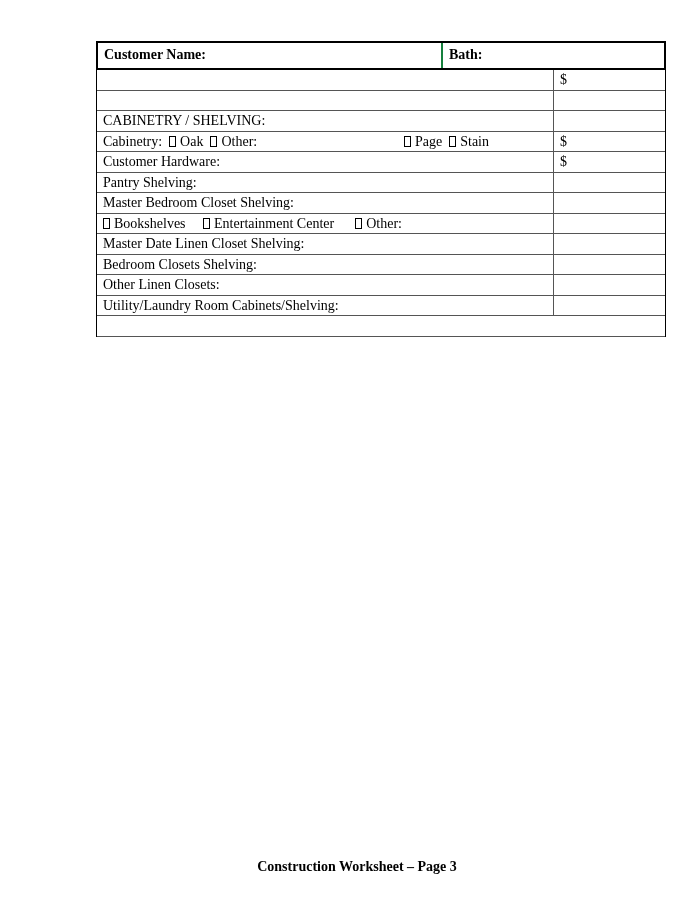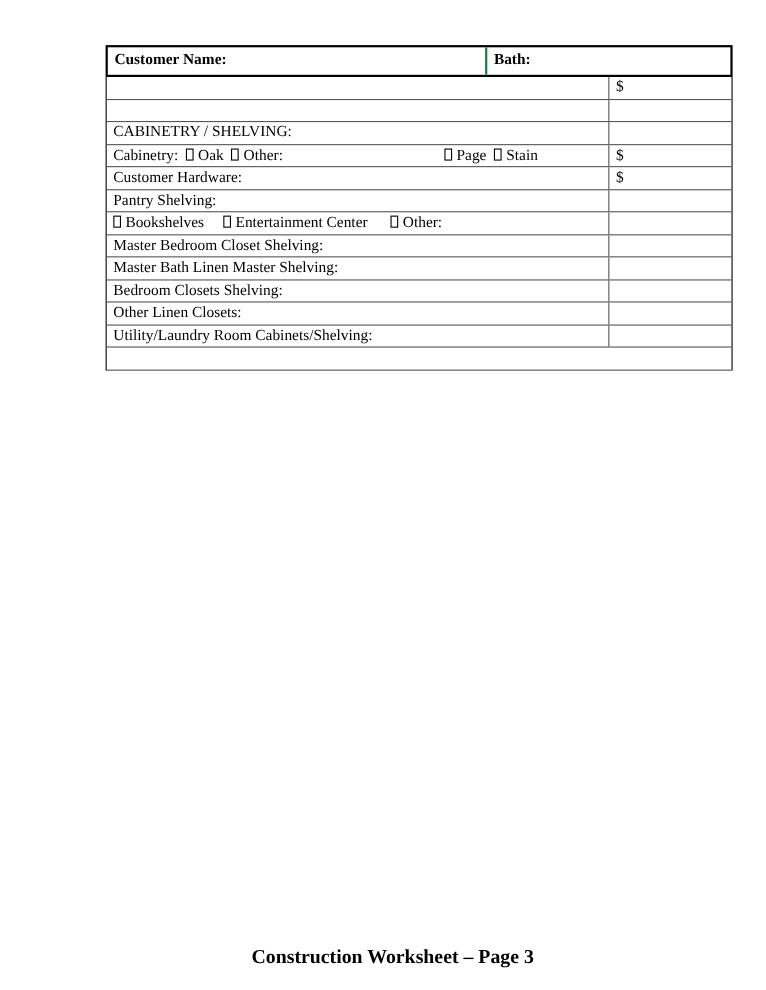--- a/index.html
+++ b/index.html
@@ -7,21 +7,21 @@
   .header-table { position: absolute; left: 96px; top: 41px; width: 570px; height: 29px; border: 2px solid #000; box-sizing: border-box; display: flex; }
   .header-cell { font-weight: bold; font-size: 14px; padding: 4px 6px; box-sizing: border-box; }
   .header-cell.name { width: 345px; border-right: 2px solid #15803d; }
   .header-cell.date { flex: 1; }
   .grid { position: absolute; left: 96px; top: 70px; width: 570px; border-left: 1px solid #000; border-right: 1px solid #000; box-sizing: border-box; }
   .row { display: flex; height: 20.5px; border-bottom: 1px solid #555; box-sizing: border-box; font-size: 14px; }
   .row .desc { width: 457px; border-right: 1px solid #555; padding: 2px 6px; box-sizing: border-box; white-space: nowrap; position: relative; }
   .row .price { flex: 1; padding: 2px 6px; box-sizing: border-box; }
   .bold { font-weight: normal; }
   .cb { display: inline-block; width: 7px; height: 11px; border: 1px solid #000; margin-right: 4px; vertical-align: -1px; box-sizing: border-box; }
-  .footer { position: absolute; left: 0; width: 652px; top: 859px; text-align: center; font-weight: bold; font-size: 18px; padding-left: 62px; box-sizing: border-box; }
+  .footer { position: absolute; left: 0; width: 652px; top: 859px; text-align: center; font-weight: bold; font-size: 14px; padding-left: 62px; box-sizing: border-box; }
 </style>
 </head>
 <body>
 
 <div class="header-table">
   <div class="header-cell name"><span>Customer Name:</span></div>
   <div class="header-cell date"><span>Bath:</span></div>
 </div>
 
 <div class="grid">
@@ -51,33 +51,33 @@
   </div>
   <div class="row">
     <div class="desc">Customer Hardware:</div>
     <div class="price">$</div>
   </div>
   <div class="row">
     <div class="desc">Pantry Shelving:</div>
     <div class="price"></div>
   </div>
   <div class="row">
+    <div class="desc">Master Bedroom Closet Shelving:</div>
+    <div class="price"></div>
+  </div>
+  <div class="row">
     <div class="desc">
       <span class="cb"></span><span>Bookshelves</span>
       &nbsp;&nbsp;&nbsp;&nbsp;<span class="cb"></span><span>Entertainment Center</span>
       &nbsp;&nbsp;&nbsp;&nbsp;&nbsp;<span class="cb"></span><span>Other:</span>
     </div>
     <div class="price"></div>
   </div>
   <div class="row">
-    <div class="desc">Master Bedroom Closet Shelving:</div>
-    <div class="price"></div>
-  </div>
-  <div class="row">
-    <div class="desc">Master Bath Linen Master Shelving:</div>
+    <div class="desc">Master Date Linen Closet Shelving:</div>
     <div class="price"></div>
   </div>
   <div class="row">
     <div class="desc">Bedroom Closets Shelving:</div>
     <div class="price"></div>
   </div>
   <div class="row">
     <div class="desc">Other Linen Closets:</div>
     <div class="price"></div>
   </div>

